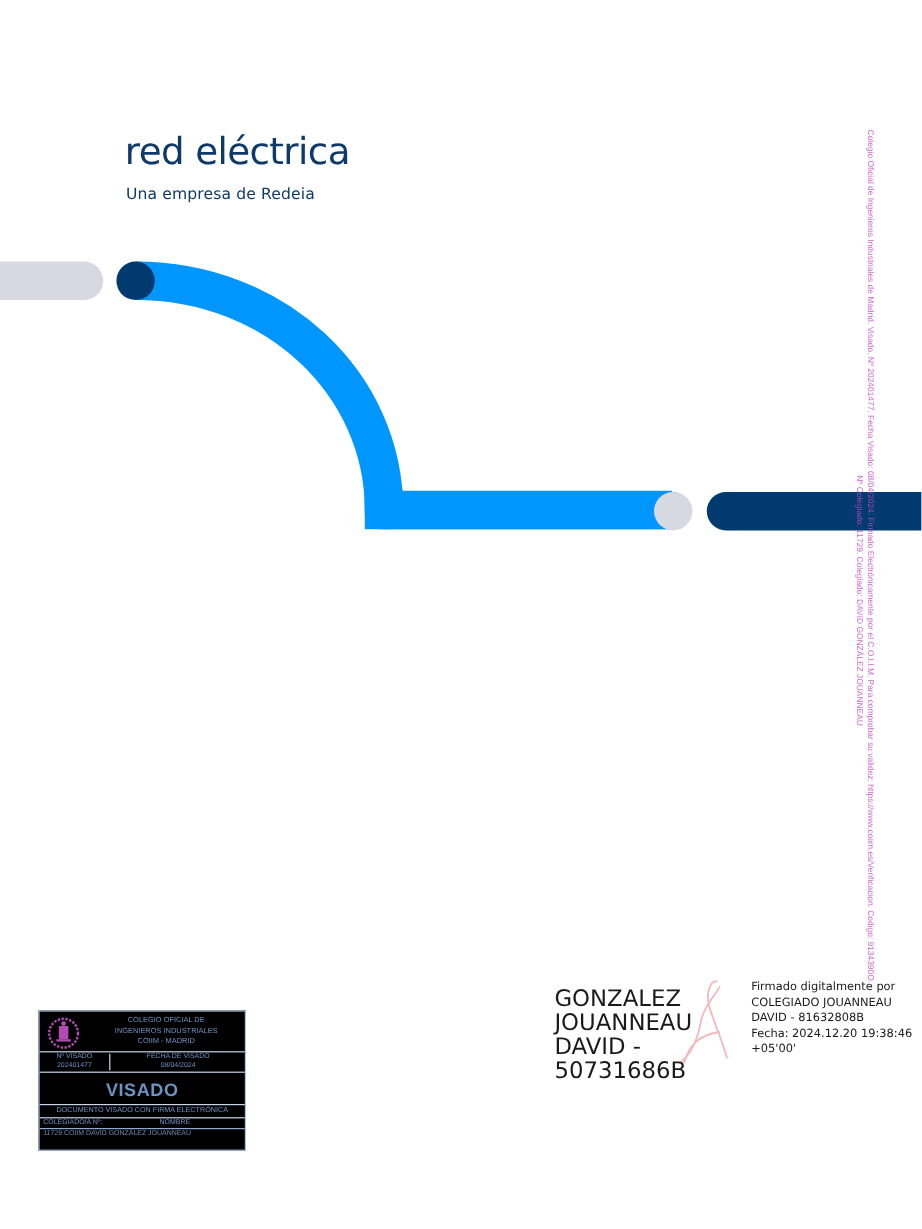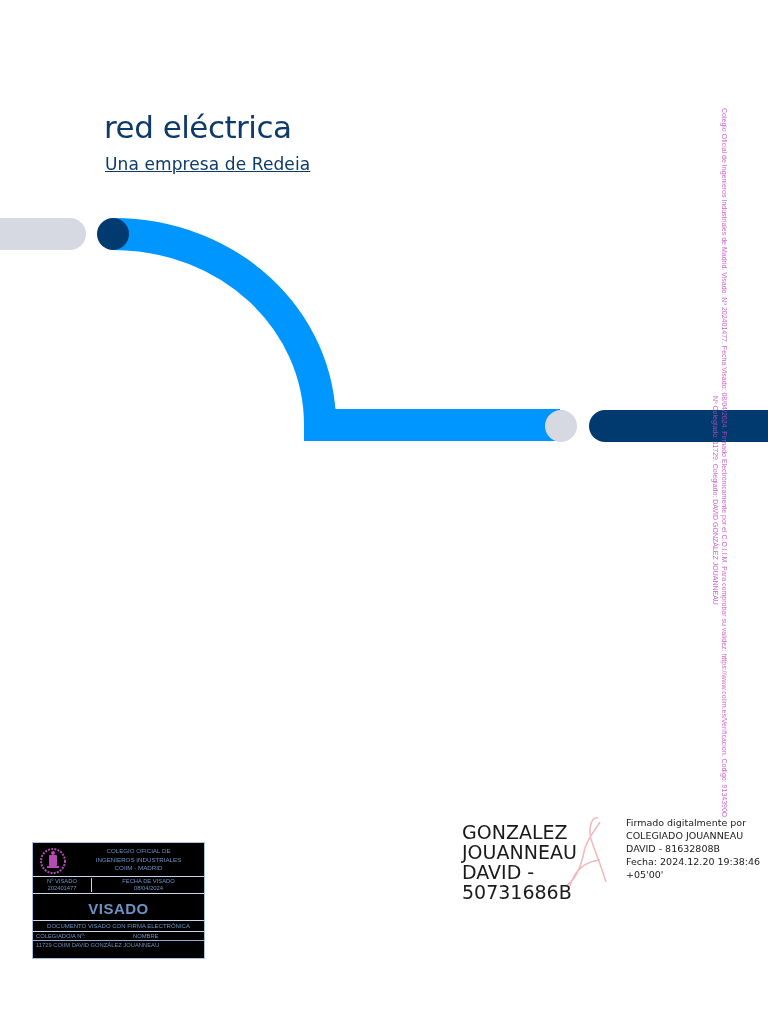--- a/index.html
+++ b/index.html
@@ -7,22 +7,22 @@
     width: 768px; height: 1024px; position: relative; overflow: hidden;
     background: #ffffff; font-family: "Liberation Sans", sans-serif;
   }
   .logo-title {
     position: absolute; left: 104px; top: 112px;
     font-family: "DejaVu Sans", sans-serif; font-size: 31px; font-weight: 500;
     color: #0d3a6b; letter-spacing: -0.5px; line-height: 1;
   }
   .logo-sub {
     position: absolute; left: 105px; top: 156px;
-    font-family: "DejaVu Sans", sans-serif; font-size: 17px;
-    color: #0d3a6b; letter-spacing: 0.1px; line-height: 1; text-decoration: underline;
+    font-family: "DejaVu Sans", sans-serif; font-size: 13px;
+    color: #0d3a6b; letter-spacing: 0.1px; line-height: 1;
   }
   svg.graphic { position: absolute; left: 0; top: 0; }
 
   .vert-text {
     position: absolute; left: 720px; top: 108px;
     writing-mode: vertical-rl; font-size: 7px; color: #c24bc2;
     line-height: 9px; white-space: nowrap; opacity: 0.85;
   }
   .vert-text2 {
     position: absolute; left: 711px; top: 396px;

